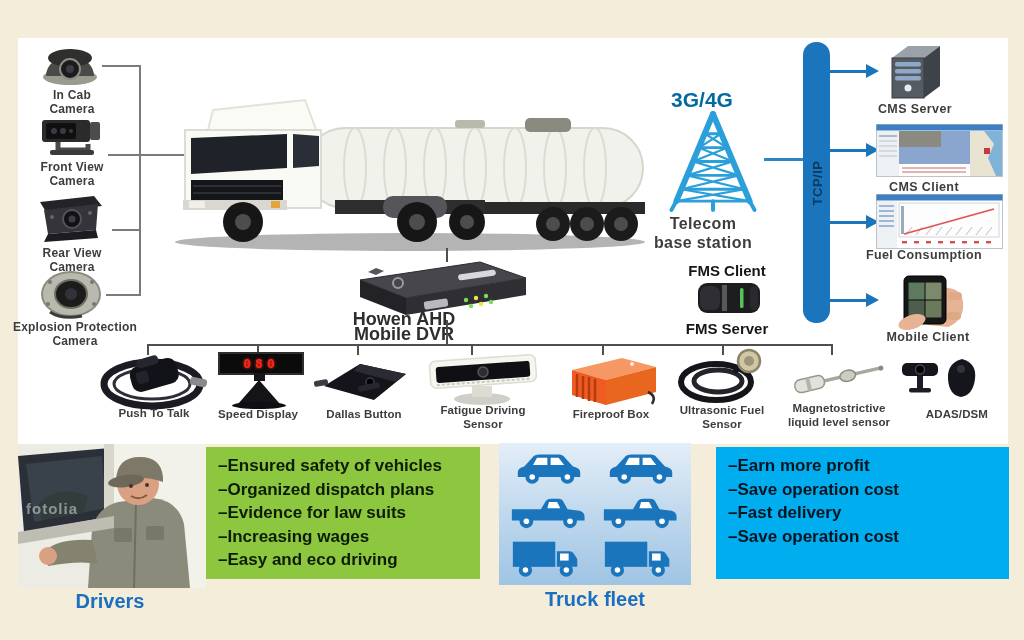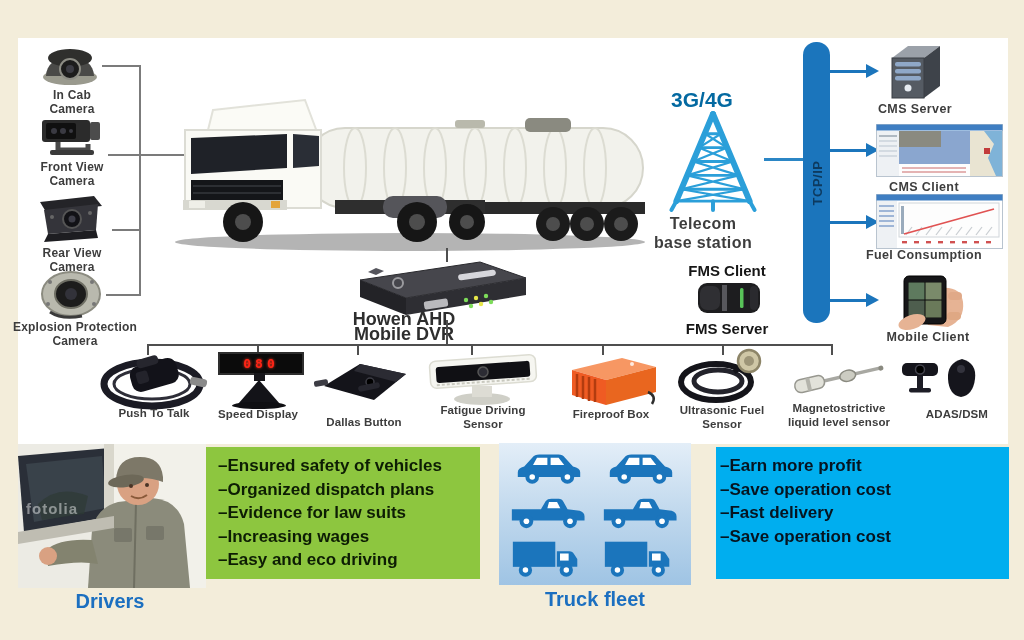--- a/index.html
+++ b/index.html
@@ -29,21 +29,21 @@
   
   .sd{position:absolute;left:212px;top:350px;width:95px;height:58px;}
   .sd-screen{position:absolute;left:6px;top:2px;width:82px;height:19px;background:#0b0b0b;border:2px solid #2e2e2e;
     display:flex;align-items:center;justify-content:center;}
   .sd-led{font-family:"DejaVu Sans Mono",monospace;font-size:13px;font-weight:bold;color:#ff2416;letter-spacing:4px;text-shadow:0 0 3px #ff3a20;}
   .sd-pole{position:absolute;left:42px;top:23px;width:11px;height:8px;background:#16161a;}
   .sd-base{position:absolute;left:26px;top:30px;width:0;height:0;border-left:21px solid transparent;border-right:21px solid transparent;border-bottom:24px solid #131318;}
   .sd-foot{position:absolute;left:20px;top:52px;width:54px;height:7px;background:#0f0f13;border-radius:50%;}
   
   .green-box{position:absolute;left:206px;top:447px;width:274px;height:132px;background:#8dc63f;padding:7px 0 0 12px;box-sizing:border-box;}
-  .blue-box{position:absolute;left:716px;top:447px;width:293px;height:132px;background:#00aeef;padding:7px 0 0 4px;box-sizing:border-box;}
+  .blue-box{position:absolute;left:716px;top:447px;width:293px;height:132px;background:#00aeef;padding:7px 0 0 12px;box-sizing:border-box;}
   .benefit-line{font-size:17px;font-weight:bold;line-height:23.5px;color:#0d1d04;white-space:nowrap;}
   .blue-box .benefit-line{color:#061420;}
   .big-blue-lbl{position:absolute;font-size:20px;font-weight:bold;color:#1b6fc0;text-align:center;}
   .fleet-panel{position:absolute;left:499px;top:443px;width:192px;height:142px;
     background:linear-gradient(180deg,#e3eef8 0%,#c3daee 45%,#9fc4e4 100%);
     display:grid;grid-template-columns:1fr 1fr;grid-template-rows:1fr 1fr 1fr;align-items:center;justify-items:center;padding:4px;box-sizing:border-box;}
   .watermark{position:absolute;left:26px;top:500px;font-size:15px;color:rgba(255,255,255,.45);font-weight:bold;letter-spacing:1px;}
 </style>
 </head>
 <body>
@@ -327,21 +327,21 @@
 </div>
 <div class="lbl dev-lbl" style="left:202px;top:408px;width:112px;">Speed Display</div>
 
 <svg class="abs" style="left:312px;top:356px" width="104" height="48" viewBox="0 0 104 48">
   <polygon points="12,30 48,8 94,18 62,44" fill="#14141a"></polygon>
   <polygon points="48,8 94,18 84,26 42,15" fill="#2b2b33"></polygon>
   <rect x="2" y="24" width="14" height="6" rx="2" fill="#3c3c44" transform="rotate(-10 9 27)"></rect>
   <circle cx="58" cy="26" r="4" fill="#000" stroke="#3c3c44" stroke-width="1.5"></circle>
   <rect x="46" y="28" width="22" height="6" rx="3" fill="#26262e" transform="rotate(-12 57 31)"></rect>
 </svg>
-<div class="lbl dev-lbl" style="left:308px;top:408px;width:112px;margin-top:8px;">Dallas Button</div>
+<div class="lbl dev-lbl" style="left:308px;top:408px;width:112px;">Dallas Button</div>
 
 <svg class="abs" style="left:422px;top:348px" width="122" height="58" viewBox="0 0 122 58">
   <ellipse cx="60" cy="51" rx="28" ry="6" fill="#cfcfc7"></ellipse>
   <rect x="50" y="38" width="20" height="11" fill="#dddcd4"></rect>
   <g transform="rotate(-4 60 24)">
     <rect x="8" y="10" width="106" height="27" rx="6" fill="#f6f6f1" stroke="#dcdcd2" stroke-width="1.5"></rect>
     <rect x="14" y="16" width="94" height="16" rx="3" fill="#101014"></rect>
     <circle cx="61" cy="24" r="5" fill="#2c2c34" stroke="#555" stroke-width="1.5"></circle>
     <path d="M14,34 L108,34" stroke="#c9c9bf" stroke-width="2" stroke-dasharray="3,2"></path>
   </g>

